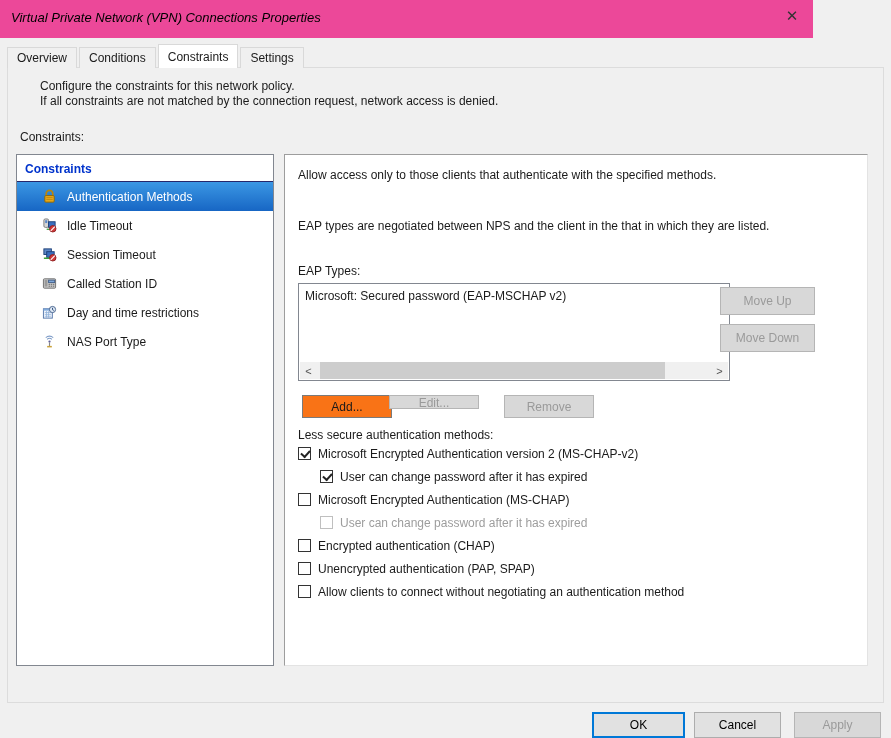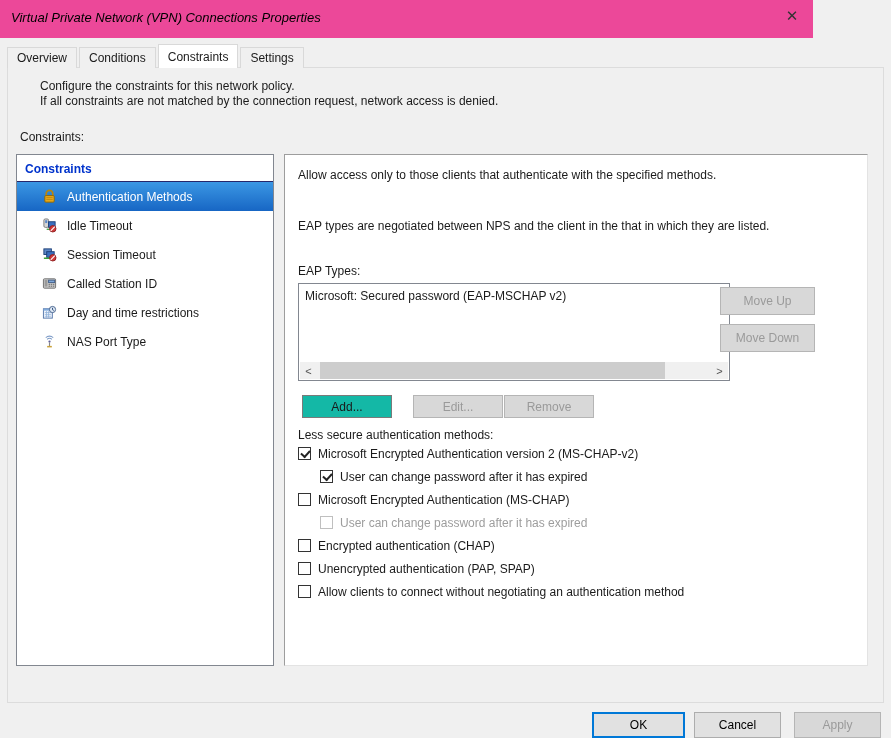--- a/index.html
+++ b/index.html
@@ -37,27 +37,27 @@
   .negotiation { position:absolute; left:13px; top:64px; width:530px; line-height:15px; }
   .eap-label { position:absolute; left:13px; top:109px; }
   .eap-listbox { position:absolute; left:13px; top:128px; width:432px; height:98px;
     background:#ffffff; border:1px solid #828790; }
   .eap-item { padding:5px 6px; white-space:nowrap; overflow:hidden; }
   .hscroll { position:absolute; left:1px; right:1px; bottom:1px; height:17px; background:#f0f0f0; display:flex; align-items:stretch; }
   .scroll-arrow { width:17px; display:flex; align-items:center; justify-content:center;
     font-size:11px; color:#555; cursor:pointer; flex:0 0 17px; }
   .scroll-track { flex:1; position:relative; }
   .scroll-thumb { position:absolute; left:3px; top:0; width:345px; height:17px; background:#cdcdcd; cursor:pointer; }
-  .btn { background:#14b8a6; border:1px solid #adadad; font-family:inherit; font-size:12px;
+  .btn { background:#f97316; border:1px solid #adadad; font-family:inherit; font-size:12px;
     color:#1a1a1a; cursor:pointer; }
   .btn:disabled, .btn.disabled { background:#d8d8d8; border-color:#b5b5b5; color:#9a9a9a; cursor:default; }
   .moveup  { position:absolute; left:435px; top:132px; width:95px; height:28px; }
   .movedown{ position:absolute; left:435px; top:169px; width:95px; height:28px; }
   .add-btn   { position:absolute; left:17px;  top:240px; width:90px; height:23px; border-color:#7a7a7a; }
-  .edit-btn  { position:absolute; left:128px; top:240px; width:90px; height:23px;text-align:center; }
+  .edit-btn  { position:absolute; left:104px; top:240px; width:90px; height:14px;text-align:center; }
   .remove-btn{ position:absolute; left:219px; top:240px; width:90px; height:23px; }
   .less-secure { position:absolute; left:13px; top:273px; }
   .cb-col { position:absolute; left:13px; top:290px; display:flex; flex-direction:column; gap:6px; }
   .cb-row { display:flex; align-items:center; gap:7px; height:17px; }
   .cb-row[data-indent="true"] { margin-left:22px; }
   .cbox { width:13px; height:13px; border:1px solid #333333; background:#ffffff; position:relative; flex:0 0 13px; cursor:pointer; }
   .cbox[data-checked="true"]::after { content:""; position:absolute; left:2px; top:2px; width:7px; height:4px;
     border-left:2px solid #222; border-bottom:2px solid #222; transform:rotate(-48deg); }
   .cb-row[data-disabled="true"] .cbox { border-color:#bfbfbf; }
   .cb-row[data-disabled="true"] .cb-label { color:#9d9d9d; }

